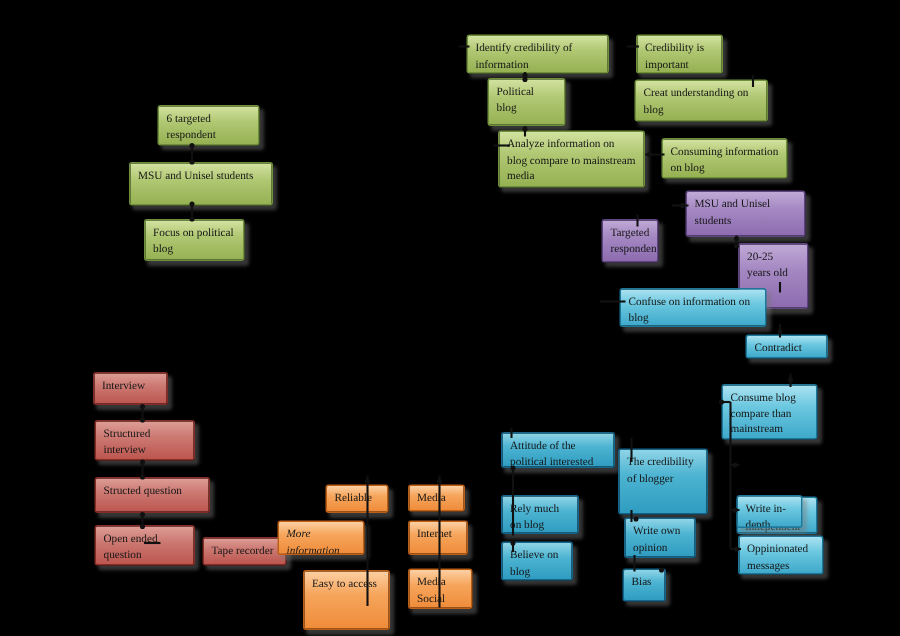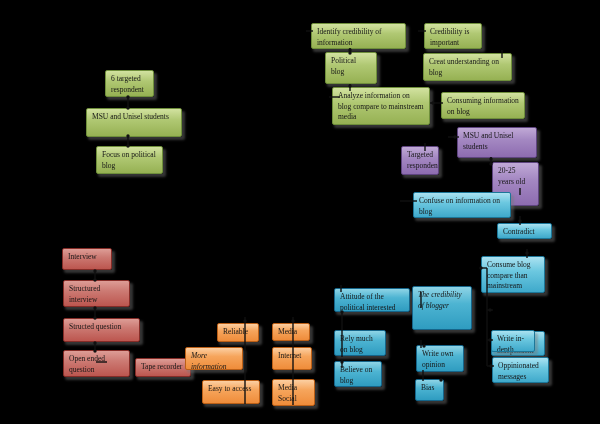--- a/index.html
+++ b/index.html
@@ -16,21 +16,21 @@
   .node span{display:block;}
   #connector-layer{
     position:absolute;left:0;top:0;width:600px;height:424px;
     z-index:10;pointer-events:none;
   }
 </style>
 </head>
 <body>
 
 <div id="stage">
-  <div class="node" style="left: 105px; top: 70px; width: 49px; height: 27px; background: linear-gradient(rgb(210, 226, 160) 0%, rgb(176, 200, 115) 40%, rgb(150, 177, 83) 100%); border: 1px solid rgb(111, 143, 59);">
+  <div class="node" style="left: 105px; top: 70px; width: 68px; height: 27px; background: linear-gradient(rgb(210, 226, 160) 0%, rgb(176, 200, 115) 40%, rgb(150, 177, 83) 100%); border: 1px solid rgb(111, 143, 59);">
       <span>6 targeted respondent</span>
     </div>
     <div class="node" style="left: 86px; top: 108px; width: 96px; height: 29px; background: linear-gradient(rgb(210, 226, 160) 0%, rgb(176, 200, 115) 40%, rgb(150, 177, 83) 100%); border: 1px solid rgb(111, 143, 59);">
       <span>MSU and Unisel students</span>
     </div>
     <div class="node" style="left: 96px; top: 146px; width: 67px; height: 28px; background: linear-gradient(rgb(210, 226, 160) 0%, rgb(176, 200, 115) 40%, rgb(150, 177, 83) 100%); border: 1px solid rgb(111, 143, 59);">
       <span>Focus on political blog</span>
     </div>
     <div class="node" style="left: 311px; top: 23px; width: 95px; height: 26px; background: linear-gradient(rgb(210, 226, 160) 0%, rgb(176, 200, 115) 40%, rgb(150, 177, 83) 100%); border: 1px solid rgb(111, 143, 59);">
       <span>Identify credibility of information</span>
@@ -91,42 +91,42 @@
     </div>
     <div class="node" style="left: 135px; top: 358px; width: 56px; height: 19px; background: linear-gradient(rgb(221, 157, 150) 0%, rgb(204, 122, 115) 40%, rgb(188, 86, 79) 100%); border: 1px solid rgb(133, 44, 39);">
       <span>Tape recorder</span>
     </div>
     <div class="node" style="left: 217px; top: 323px; width: 42px; height: 19px; background: linear-gradient(rgb(252, 207, 162) 0%, rgb(246, 165, 92) 40%, rgb(239, 140, 58) 100%); border: 1px solid rgb(187, 95, 22);">
       <span>Reliable</span>
     </div>
     <div class="node" style="left: 185px; top: 347px; width: 58px; height: 23px; background: linear-gradient(rgb(252, 207, 162) 0%, rgb(246, 165, 92) 40%, rgb(239, 140, 58) 100%); border: 1px solid rgb(187, 95, 22); font-style: italic;">
       <span>More information</span>
     </div>
-    <div class="node" style="left: 202px; top: 380px; width: 58px; height: 24px; background: linear-gradient(rgb(252, 207, 162) 0%, rgb(246, 165, 92) 40%, rgb(239, 140, 58) 100%); border: 1px solid rgb(187, 95, 22);">
+    <div class="node" style="left: 202px; top: 380px; width: 58px; height: 40px; background: linear-gradient(rgb(252, 207, 162) 0%, rgb(246, 165, 92) 40%, rgb(239, 140, 58) 100%); border: 1px solid rgb(187, 95, 22);">
       <span>Easy to access</span>
     </div>
     <div class="node" style="left: 272px; top: 323px; width: 38px; height: 18px; background: linear-gradient(rgb(252, 207, 162) 0%, rgb(246, 165, 92) 40%, rgb(239, 140, 58) 100%); border: 1px solid rgb(187, 95, 22);">
       <span>Media</span>
     </div>
     <div class="node" style="left: 272px; top: 347px; width: 40px; height: 23px; background: linear-gradient(rgb(252, 207, 162) 0%, rgb(246, 165, 92) 40%, rgb(239, 140, 58) 100%); border: 1px solid rgb(187, 95, 22);">
       <span>Internet</span>
     </div>
     <div class="node" style="left: 272px; top: 379px; width: 43px; height: 27px; background: linear-gradient(rgb(252, 207, 162) 0%, rgb(246, 165, 92) 40%, rgb(239, 140, 58) 100%); border: 1px solid rgb(187, 95, 22);">
       <span>Media Social</span>
     </div>
     <div class="node" style="left: 334px; top: 288px; width: 76px; height: 24px; background: linear-gradient(rgb(143, 212, 230) 0%, rgb(77, 180, 210) 40%, rgb(47, 156, 192) 100%); border: 1px solid rgb(21, 101, 138);">
       <span>Attitude of the political interested</span>
     </div>
     <div class="node" style="left: 334px; top: 330px; width: 52px; height: 26px; background: linear-gradient(rgb(143, 212, 230) 0%, rgb(77, 180, 210) 40%, rgb(47, 156, 192) 100%); border: 1px solid rgb(21, 101, 138);">
       <span>Rely much on blog</span>
     </div>
     <div class="node" style="left: 334px; top: 361px; width: 48px; height: 26px; background: linear-gradient(rgb(143, 212, 230) 0%, rgb(77, 180, 210) 40%, rgb(47, 156, 192) 100%); border: 1px solid rgb(21, 101, 138);">
       <span>Believe on blog</span>
     </div>
-    <div class="node" style="left: 412px; top: 286px; width: 60px; height: 44px; background: linear-gradient(rgb(143, 212, 230) 0%, rgb(77, 180, 210) 40%, rgb(47, 156, 192) 100%); border: 1px solid rgb(21, 101, 138); font-style: italic;">
+    <div class="node" style="left: 412px; top: 299px; width: 60px; height: 44px; background: linear-gradient(rgb(143, 212, 230) 0%, rgb(77, 180, 210) 40%, rgb(47, 156, 192) 100%); border: 1px solid rgb(21, 101, 138);">
       <span>The credibility of blogger</span>
     </div>
     <div class="node" style="left: 416px; top: 345px; width: 48px; height: 27px; background: linear-gradient(rgb(143, 212, 230) 0%, rgb(77, 180, 210) 40%, rgb(47, 156, 192) 100%); border: 1px solid rgb(21, 101, 138);">
       <span>Write own opinion</span>
     </div>
     <div class="node" style="left: 415px; top: 379px; width: 29px; height: 22px; background: linear-gradient(rgb(143, 212, 230) 0%, rgb(77, 180, 210) 40%, rgb(47, 156, 192) 100%); border: 1px solid rgb(21, 101, 138); font-family: Liberation Serif, serif;">
       <span>Bias</span>
     </div>
     <svg id="connector-layer" width="600" height="424" viewBox="0 0 600 424">
       <line x1="128" y1="97" x2="128" y2="108" stroke="#111111" stroke-width="1.4"></line>

